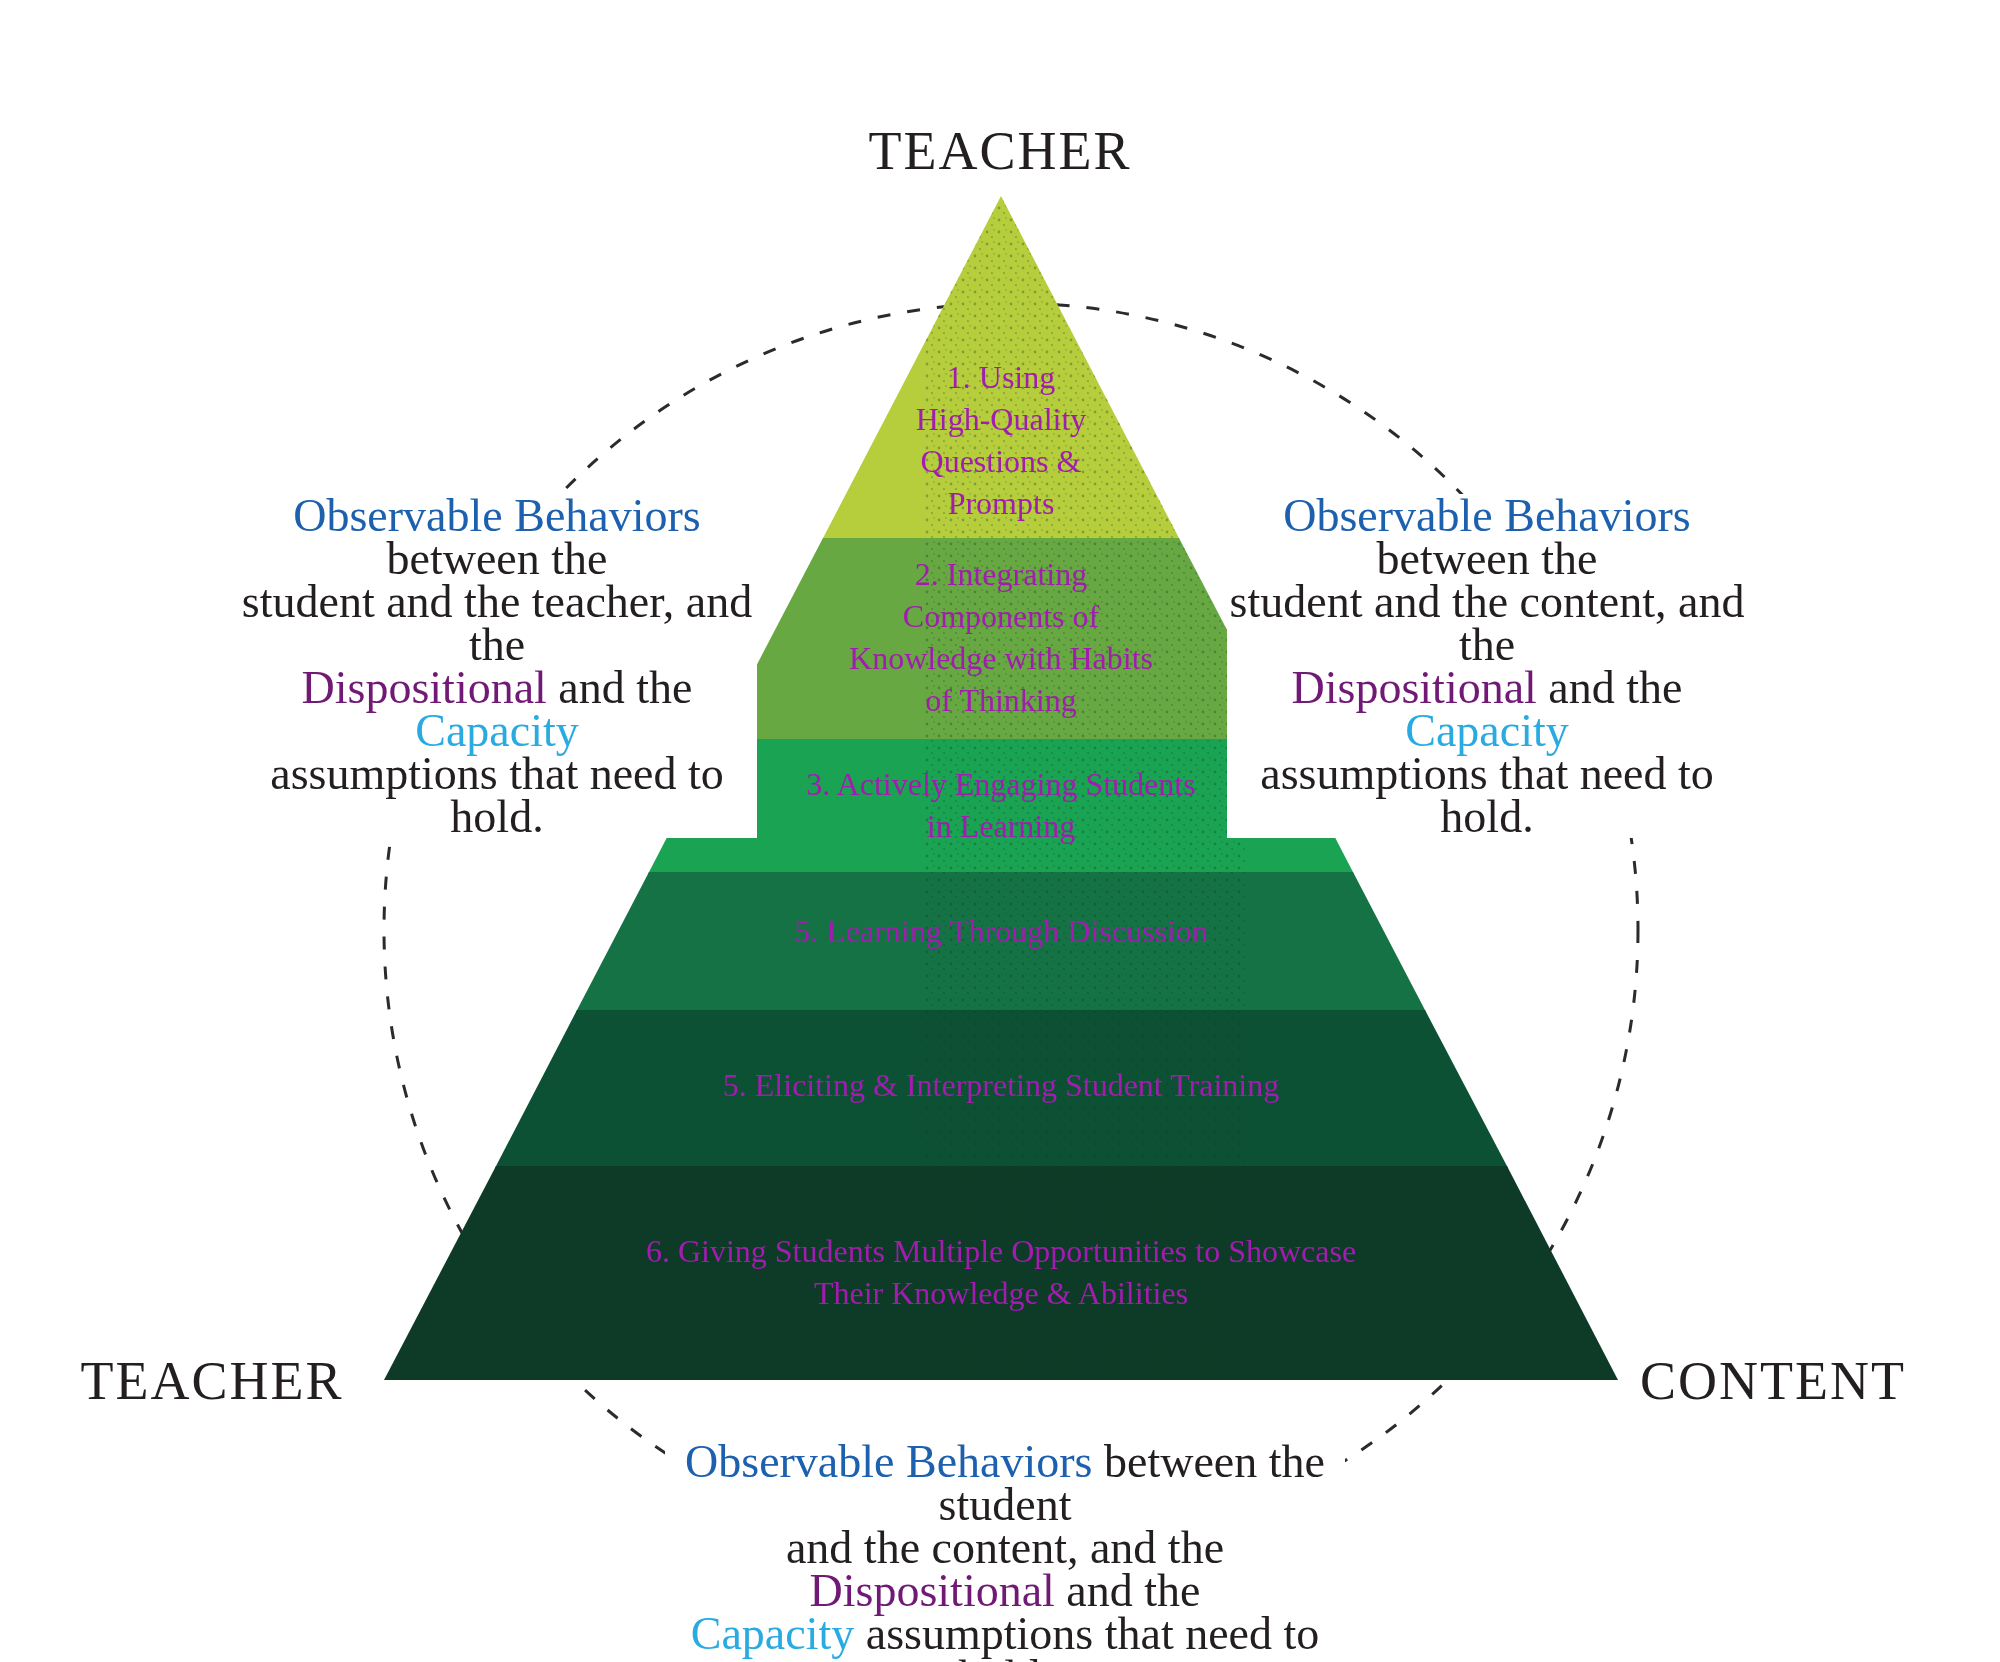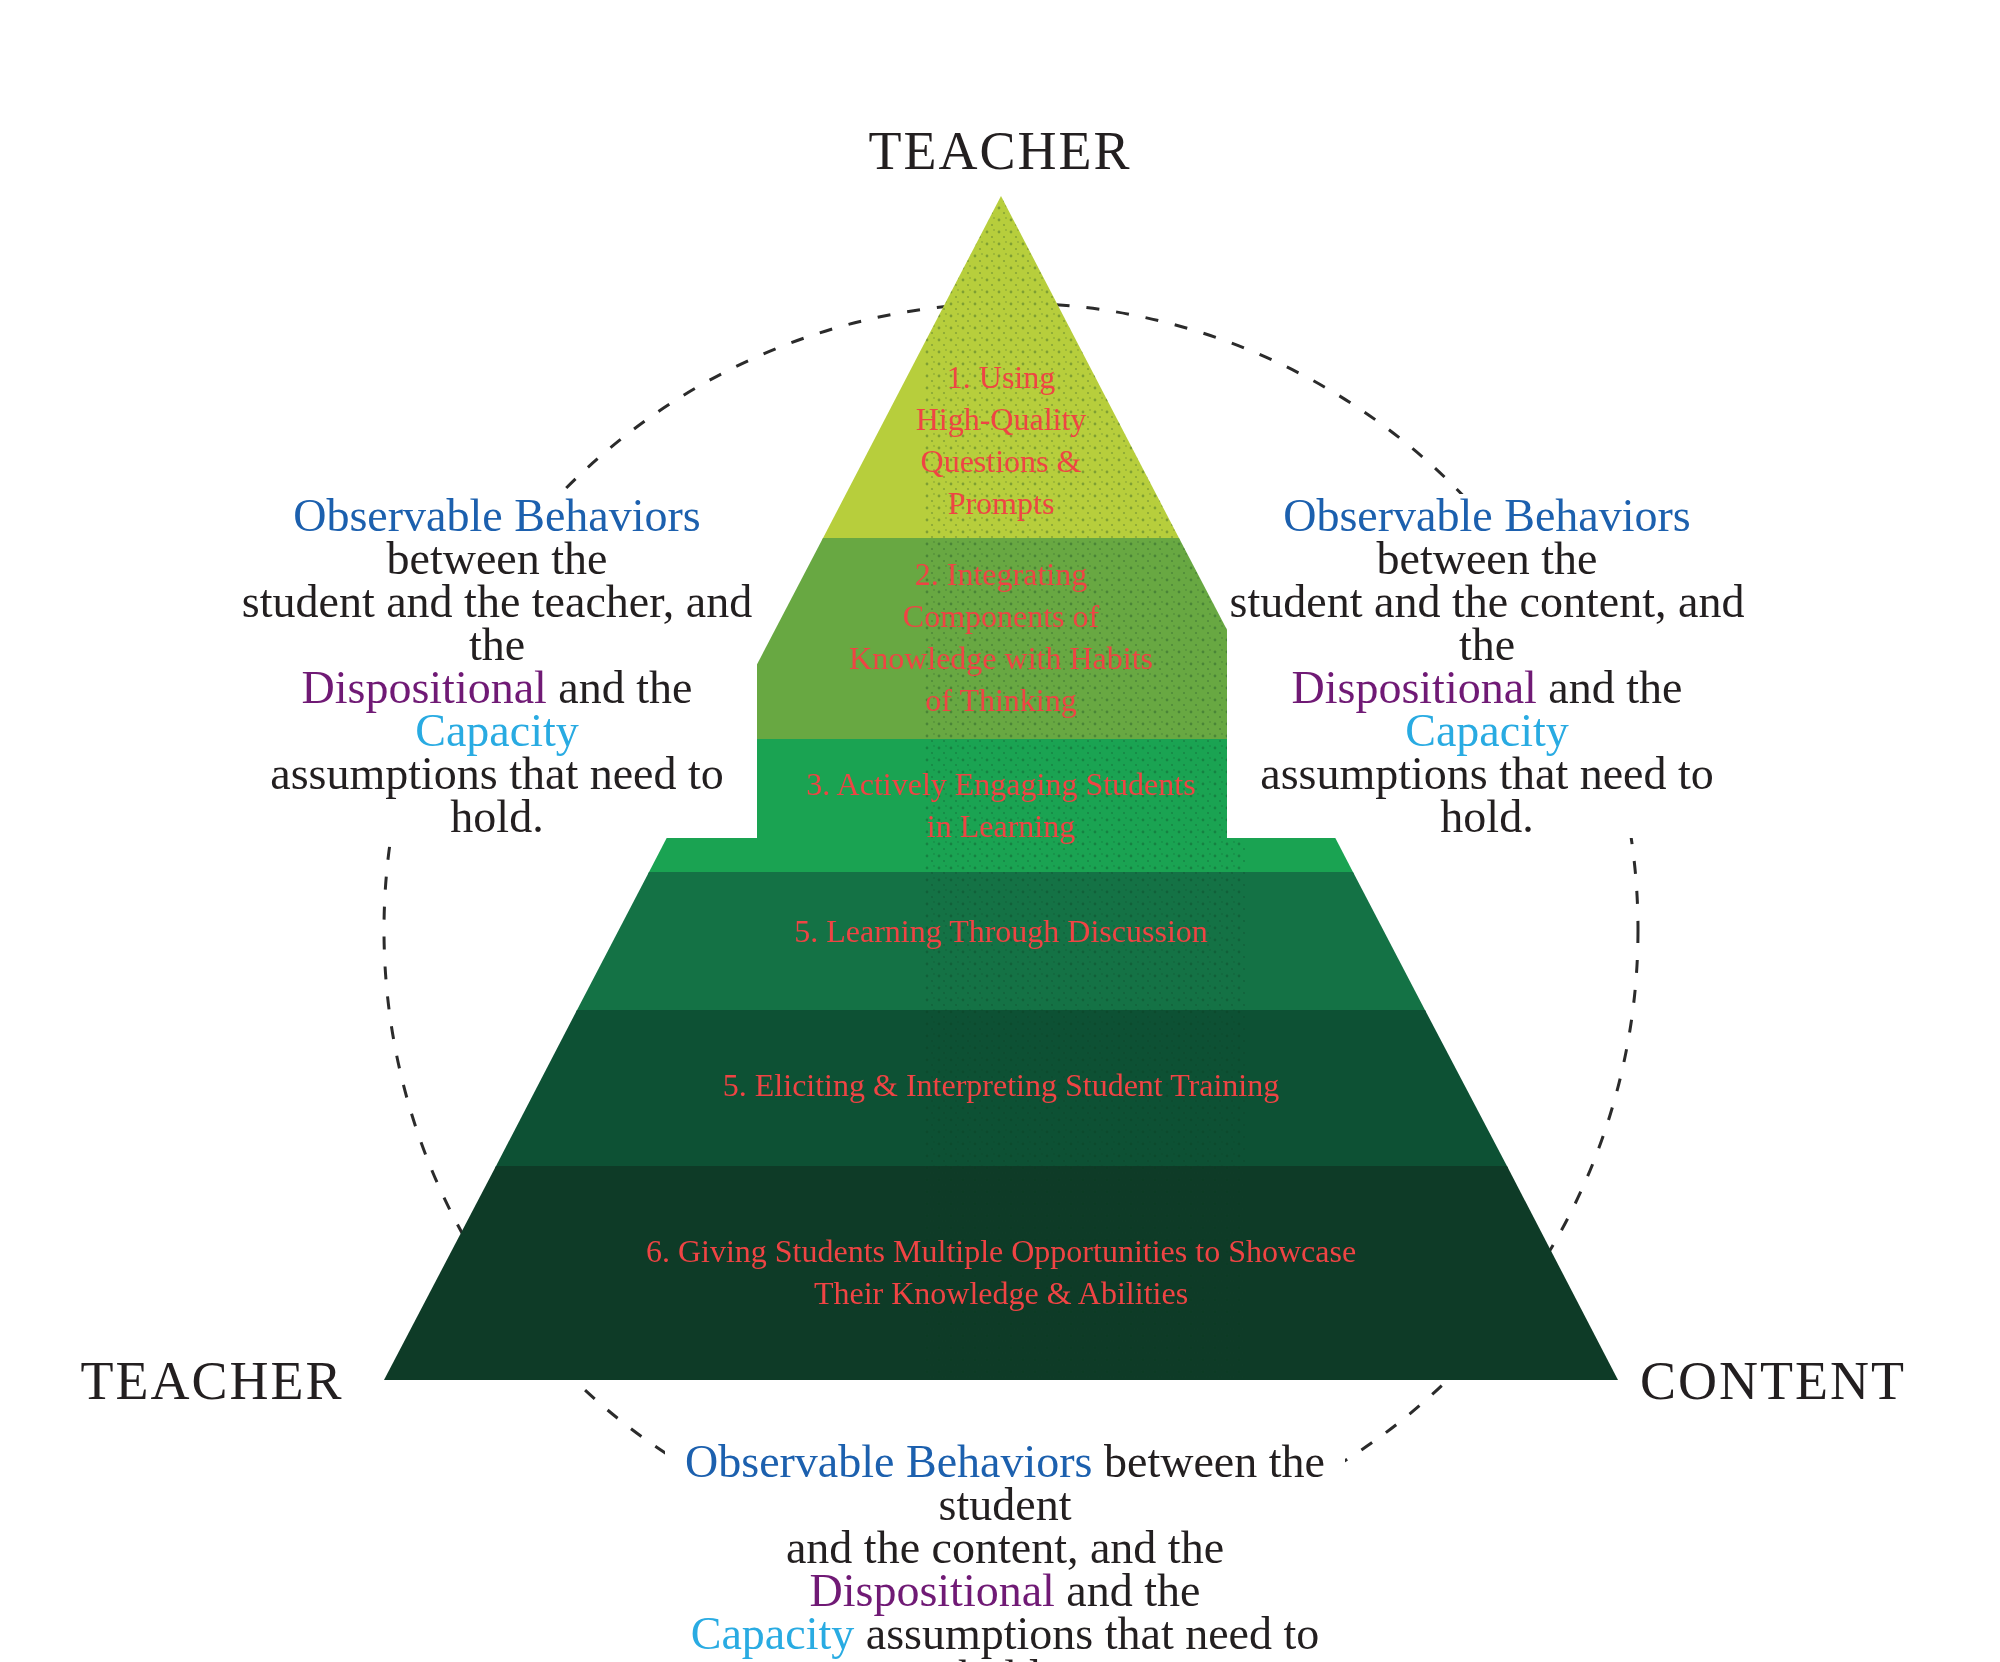--- a/index.html
+++ b/index.html
@@ -16,21 +16,21 @@
     position:absolute;
     transform:translateX(-50%);
     font-size:54px;
     letter-spacing:2px;
     color:#231f20;
     white-space:nowrap;
   }
   .band-label{
     position:absolute;
     transform:translate(-50%,-50%);
-    color:#ef4444;
+    color:#a21caf;
     text-align:center;
     white-space:pre-line;
     font-size:32px;
     line-height:42px;
     width:1200px;
     pointer-events:none;
   }
   .annotation{
     position:absolute;
     text-align:center;

